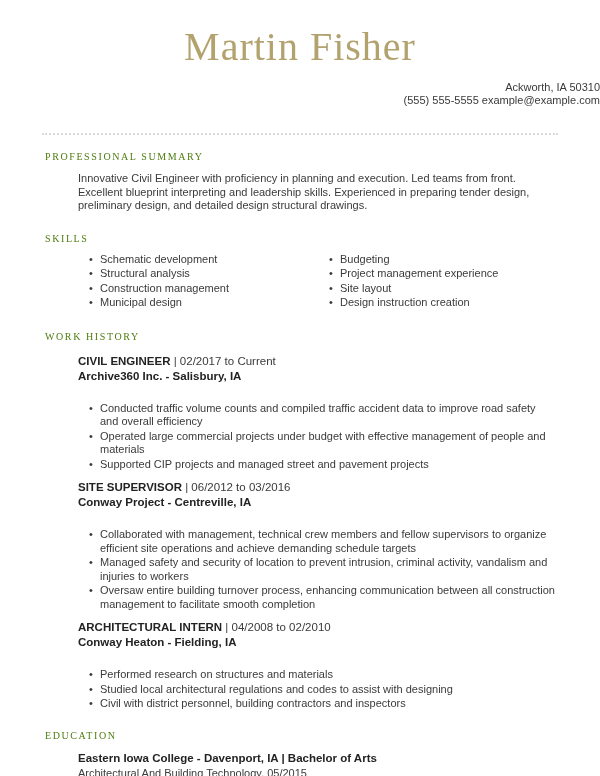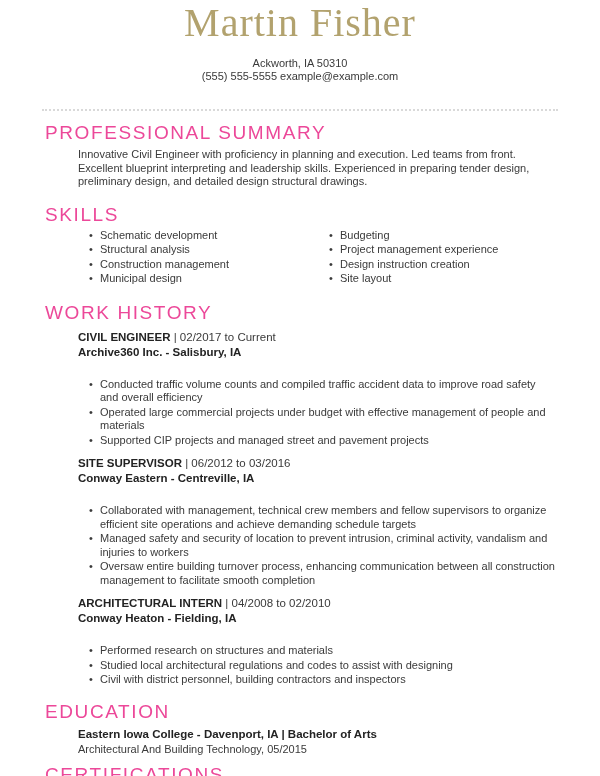--- a/index.html
+++ b/index.html
@@ -5,45 +5,45 @@
   * { box-sizing: border-box; margin: 0; padding: 0; }
   html, body { background: #ffffff; }
   body {
     width: 600px; height: 776px;
     font-family: "Liberation Sans", "DejaVu Sans", sans-serif;
     color: #3a3a3a;
   }
   .page { width: 600px; height: 776px; overflow: hidden; background: #ffffff; }
 
   
-  .header { text-align: center; }
+  .header { text-align: center; padding-top: 24px; }
   .name {
     font-family: "Liberation Serif", "DejaVu Serif", serif;
     font-weight: 400;
     font-size: 40px; line-height: 46px;
     letter-spacing: 1px;
     color: #b2a26e;
   }
-  .contact { margin-top: 11px; font-size: 11px; line-height: 13px; color: #3a3a3a; }
+  .contact { margin-top: 11px; font-size: 11px; line-height: 13px; color: #3a3a3a; text-align: right; }
 
   .divider {
     border: none;
     border-top: 2px dotted #d9d9d9;
     margin: 26px 42px 0 42px;
     height: 0;
   }
 
   
   section { margin: 0 45px; }
   h2 {
-    font-family: Liberation Sans, sans-serif;
+    font-family: Liberation Serif, serif;
     font-weight: 400;
-    font-size: 19px; line-height: 17px;
+    font-size: 10px; line-height: 17px;
     letter-spacing: 1.6px;
-    color: #ec4899;
+    color: #4d7c0f;
   }
   .content { margin-left: 33px; font-size: 11px; line-height: 13.5px; }
 
   .section-summary h2 { margin-top: 13px; }
   .section-summary p { margin-top: 7px; }
 
   .section-skills h2 { margin-top: 17px; }
   .skills-cols { display: flex; margin-top: 6px; }
   .skills-col-left { width: 240px; }
 
@@ -91,22 +91,22 @@
     <div class="skills-cols content">
       <ul class="skills-col-left">
         <li>Schematic development</li>
         <li>Structural analysis</li>
         <li>Construction management</li>
         <li>Municipal design</li>
       </ul>
       <ul>
         <li>Budgeting</li>
         <li>Project management experience</li>
+        <li>Site layout</li>
         <li>Design instruction creation</li>
-        <li>Site layout</li>
       </ul>
     </div>
   </section>
 
   <section class="section-work">
     <h2>WORK HISTORY</h2>
 
     <div class="job content">
       <div class="job-title-line">
         <span class="job-title">CIVIL ENGINEER</span><span class="sep"> | </span><span>02/2017 to Current</span>
@@ -116,21 +116,21 @@
         <li>Conducted traffic volume counts and compiled traffic accident data to improve road safety and overall efficiency</li>
         <li>Operated large commercial projects under budget with effective management of people and materials</li>
         <li>Supported CIP projects and managed street and pavement projects</li>
       </ul>
     </div>
 
     <div class="job content">
       <div class="job-title-line">
         <span class="job-title">SITE SUPERVISOR</span><span class="sep"> | </span><span>06/2012 to 03/2016</span>
       </div>
-      <div class="company">Conway Eastern - Centreville, IA</div>
+      <div class="company">Conway Project - Centreville, IA</div>
       <ul>
         <li>Collaborated with management, technical crew members and fellow supervisors to organize efficient site operations and achieve demanding schedule targets</li>
         <li>Managed safety and security of location to prevent intrusion, criminal activity, vandalism and injuries to workers</li>
         <li>Oversaw entire building turnover process, enhancing communication between all construction management to facilitate smooth completion</li>
       </ul>
     </div>
 
     <div class="job content">
       <div class="job-title-line">
         <span class="job-title">ARCHITECTURAL INTERN</span><span class="sep"> | </span><span>04/2008 to 02/2010</span>

